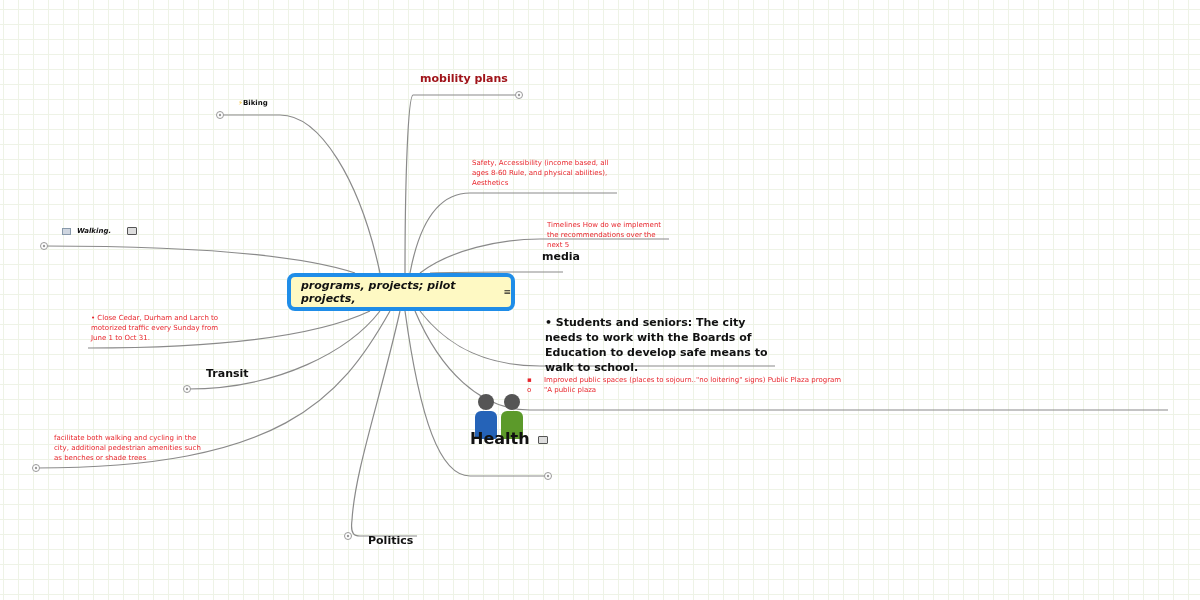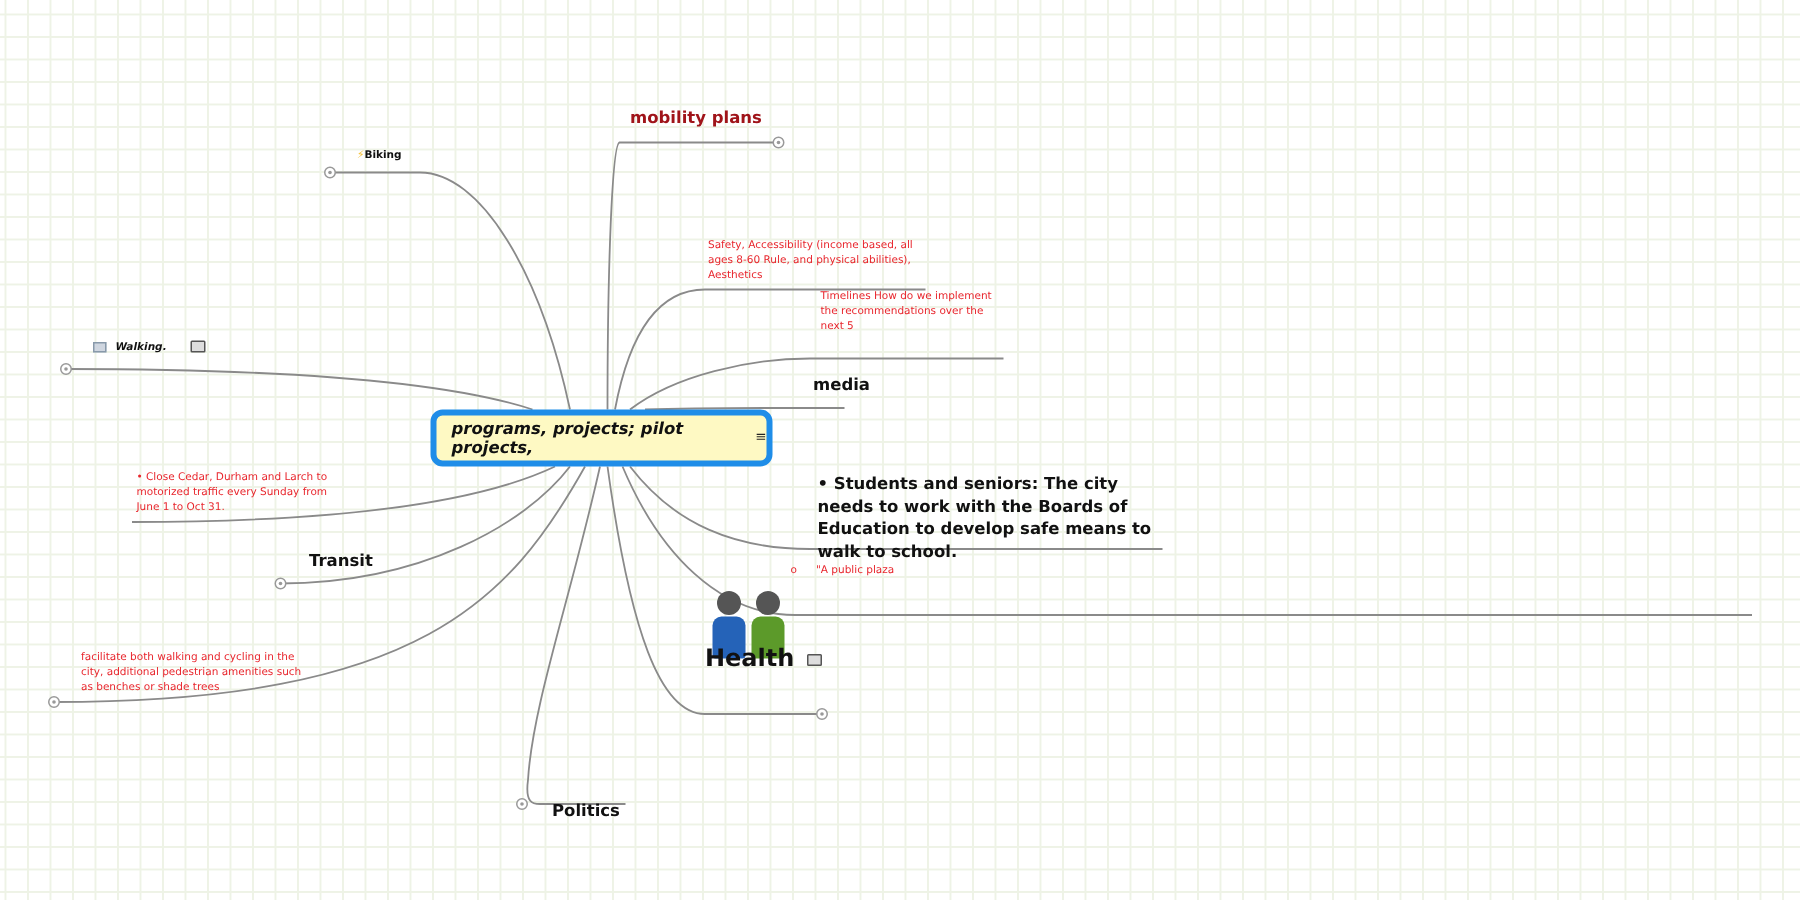--- a/index.html
+++ b/index.html
@@ -78,25 +78,26 @@
   </g>
 </svg>
 
 <div class="root">
   <span class="root-title">programs, projects; pilot projects,</span>
   <span class="note-icon">≡</span>
 </div>
 
 <div class="node" style="left:420px;top:72px;font-weight:bold;font-size:11px;color:#a0141a;">mobility plans</div>
 <div class="node red" style="left:472px;top:158px;width:145px;">Safety, Accessibility (income based, all ages 8-60 Rule, and physical abilities), Aesthetics</div>
-<div class="node red" style="left:547px;top:192px;width:122px;">Timelines How do we implement the recommendations over the next 5</div>
+<div class="node red" style="left:547px;top:220px;width:122px;">Timelines How do we implement the recommendations over the next 5</div>
 <div class="node bold" style="left:522px;top:250px;font-size:11px;padding-left:20px;">media</div>
 <div class="node bold" style="left:545px;top:315px;width:230px;font-size:11px;line-height:15px;white-space:normal;">• Students and seniors: The city needs to work with the Boards of Education to develop safe means to walk to school.</div>
 
 <div class="node" style="left:527px;top:375px;font-size:7px;line-height:10px;color:#e8262d;">
+  <div><span style="display:inline-block;width:17px;">▪</span><span>Improved public spaces (places to sojourn.."no loitering" signs) Public Plaza program</span></div>
   <div><span style="display:inline-block;width:17px;">o</span><span>"A public plaza</span></div>
 </div>
 
 <div>
   <div class="person" style="left:475px;top:394px;">
       <div class="head"></div>
       <div class="body" style="background:#2563b8;"></div>
     </div>
   <div class="person" style="left:501px;top:394px;">
       <div class="head"></div>

